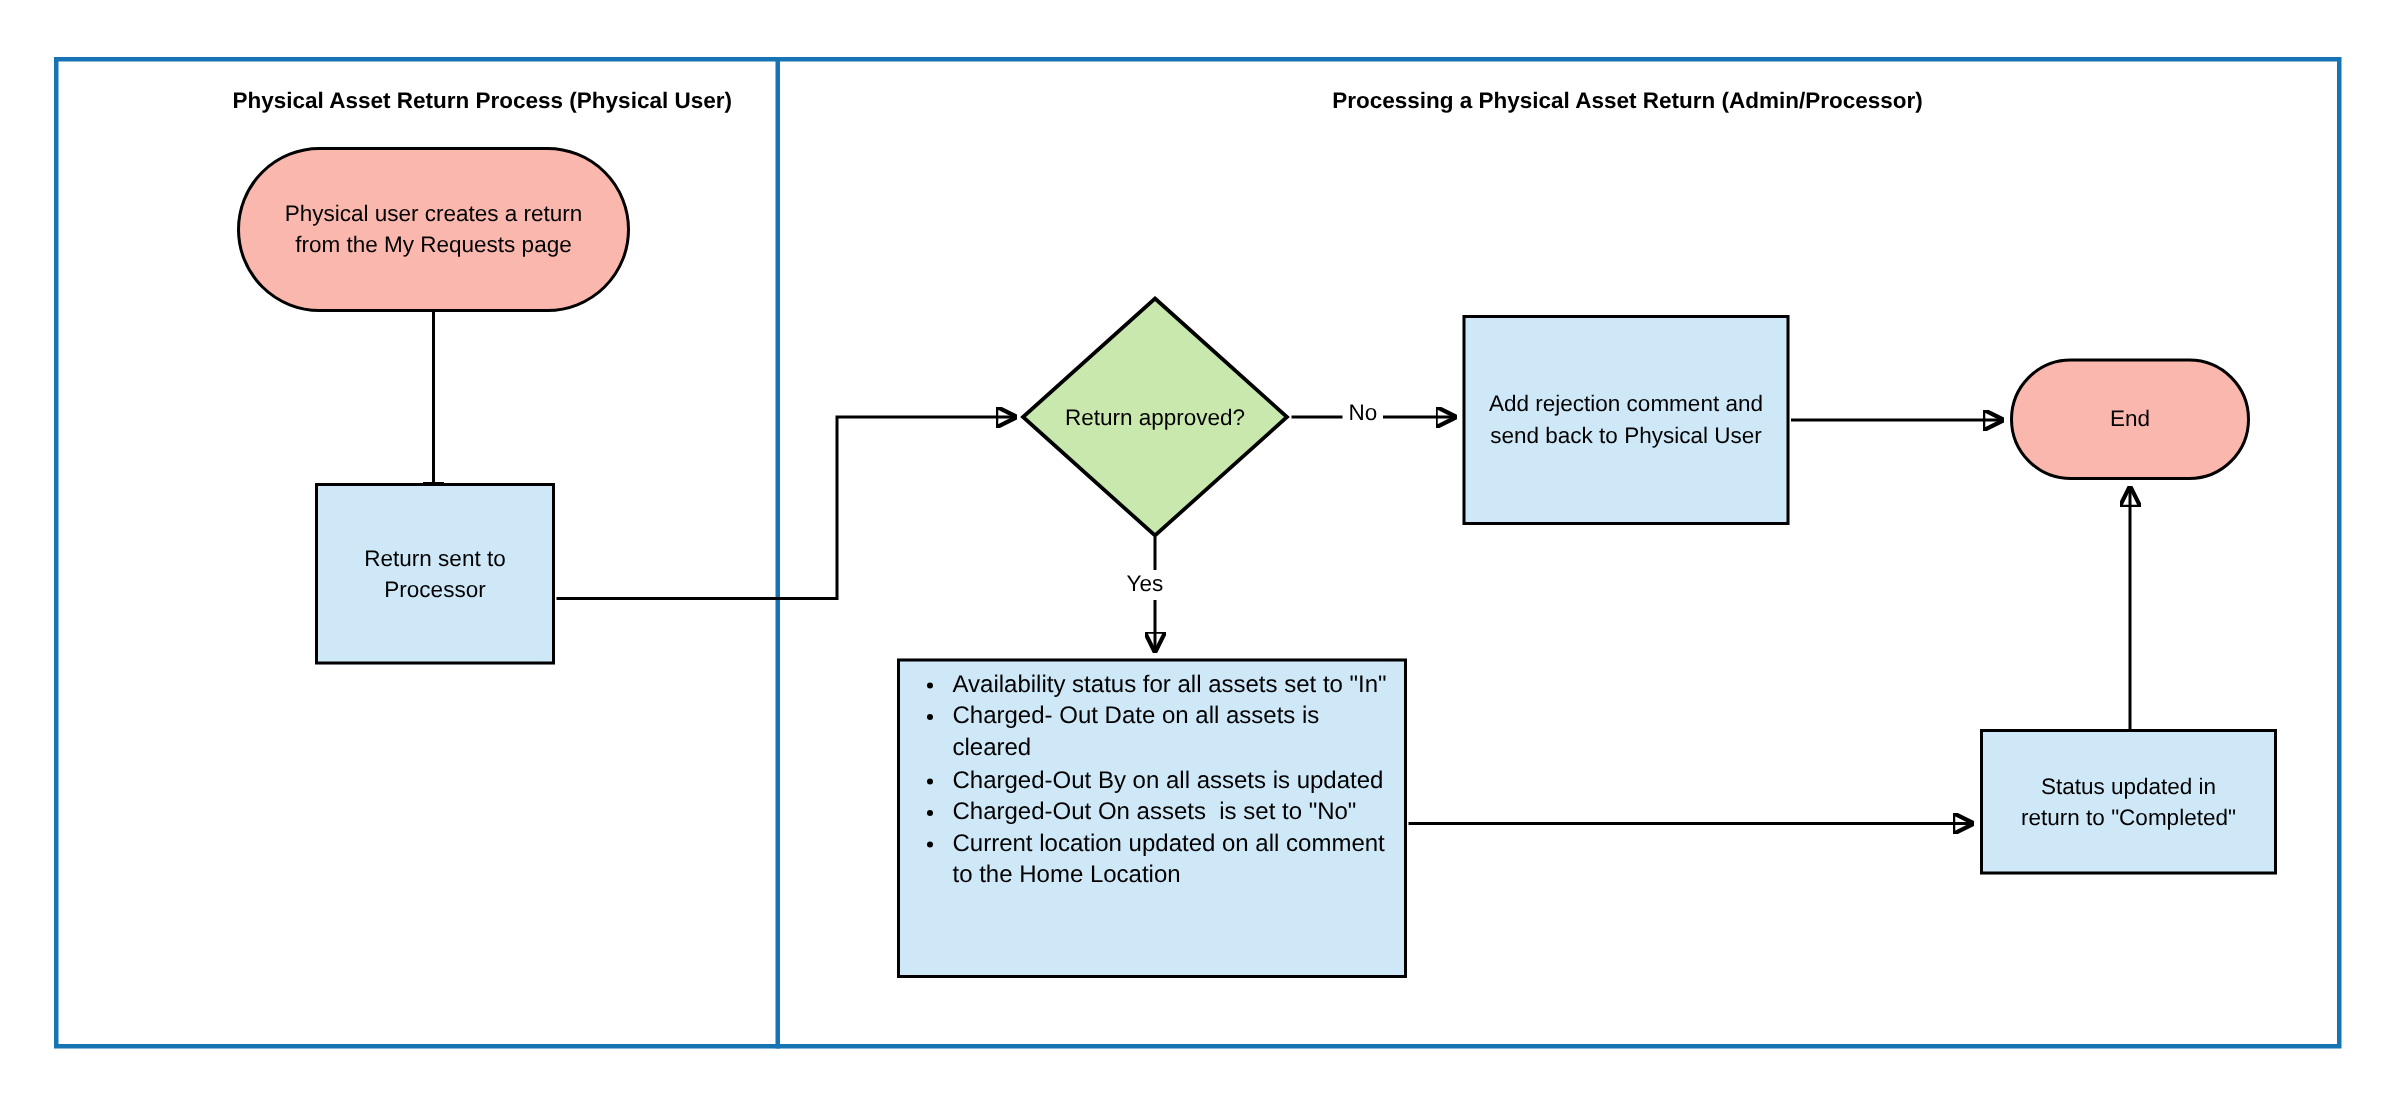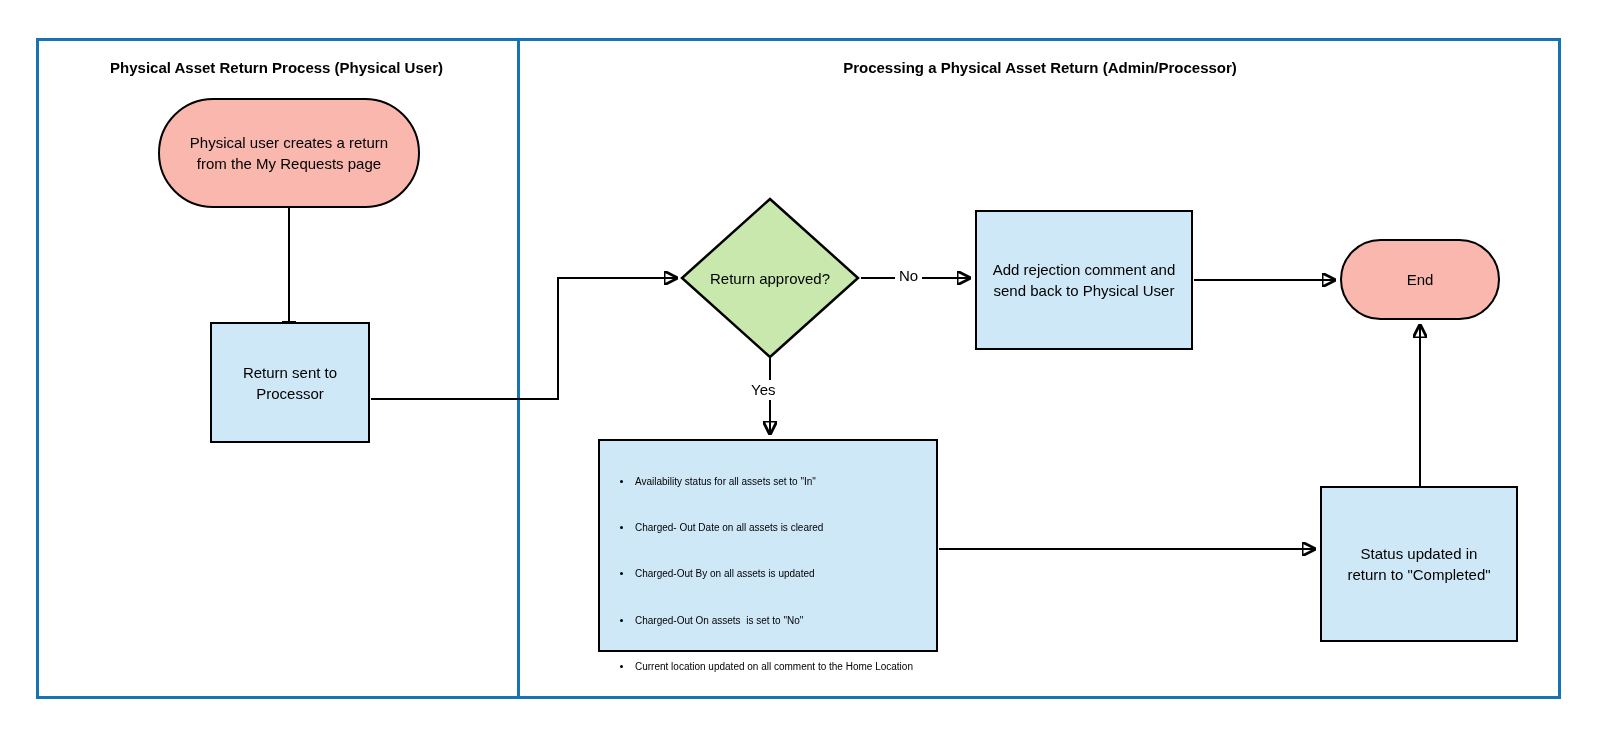--- a/index.html
+++ b/index.html
@@ -17,50 +17,50 @@
   .pool{
     position:absolute;left:36px;top:38px;width:1525px;height:661px;
     border:3px solid var(--lane-border);box-sizing:border-box;background:transparent;
   }
   .lane-divider{
     position:absolute;left:517px;top:38px;width:3px;height:661px;
     background:var(--lane-border);
   }
   .lane-title{
     position:absolute;top:58px;font-size:15px;font-weight:bold;
-    text-align:center;line-height:20px;
+    text-align:center;line-height:20px;padding-left:45px;
   }
   .lane-title.t1{left:36px;width:481px;}
   .lane-title.t2{left:520px;width:1040px;}
 
   .wires{position:absolute;left:0;top:0;width:1600px;height:740px;}
   .wires path{fill:none;stroke:var(--stroke);stroke-width:2px;}
   .wires polygon.diamond{fill:var(--decision-fill);stroke:var(--stroke);stroke-width:2.5px;}
 
   .node{
     position:absolute;display:flex;align-items:center;justify-content:center;
     border:2px solid var(--stroke);box-sizing:border-box;
     font-size:15px;line-height:21px;text-align:center;
   }
   .terminator{background:var(--terminator-fill);}
   .process{background:var(--process-fill);}
 
   .node.start{left:158px;top:98px;width:262px;height:110px;border-radius:55px;padding:0 14px;}
   .node.return{left:210px;top:322px;width:160px;height:121px;padding:0 2px;}
   .node.reject{left:975px;top:210px;width:218px;height:140px;padding:0 8px;}
   .node.end{left:1340px;top:239px;width:160px;height:81px;border-radius:41px;}
-  .node.status{left:1320px;top:486px;width:198px;height:156px;padding:0 18px;}
+  .node.status{left:1320px;top:486px;width:198px;height:97px;padding:0 18px;}
   .node.actions{
     left:598px;top:439px;width:340px;height:213px;
     align-items:flex-start;justify-content:flex-start;text-align:left;padding:5px 6px 0 0;
   }
   .node.actions ul{margin:0;padding:0 0 0 33px;}
   .node.actions li{
-    font-size:10px;line-height:21.2px;white-space:pre-wrap;
-    list-style:disc outside;padding-left:2px;margin-top:25px;
+    font-size:16px;line-height:21.2px;white-space:pre-wrap;
+    list-style:disc outside;padding-left:2px;
   }
 
   .diamond-label{
     position:absolute;left:690px;top:263px;width:160px;height:30px;
     display:flex;align-items:center;justify-content:center;
     font-size:15px;
   }
   .edge-label{
     position:absolute;background:#ffffff;padding:0 4px;font-size:15px;line-height:20px;
   }

